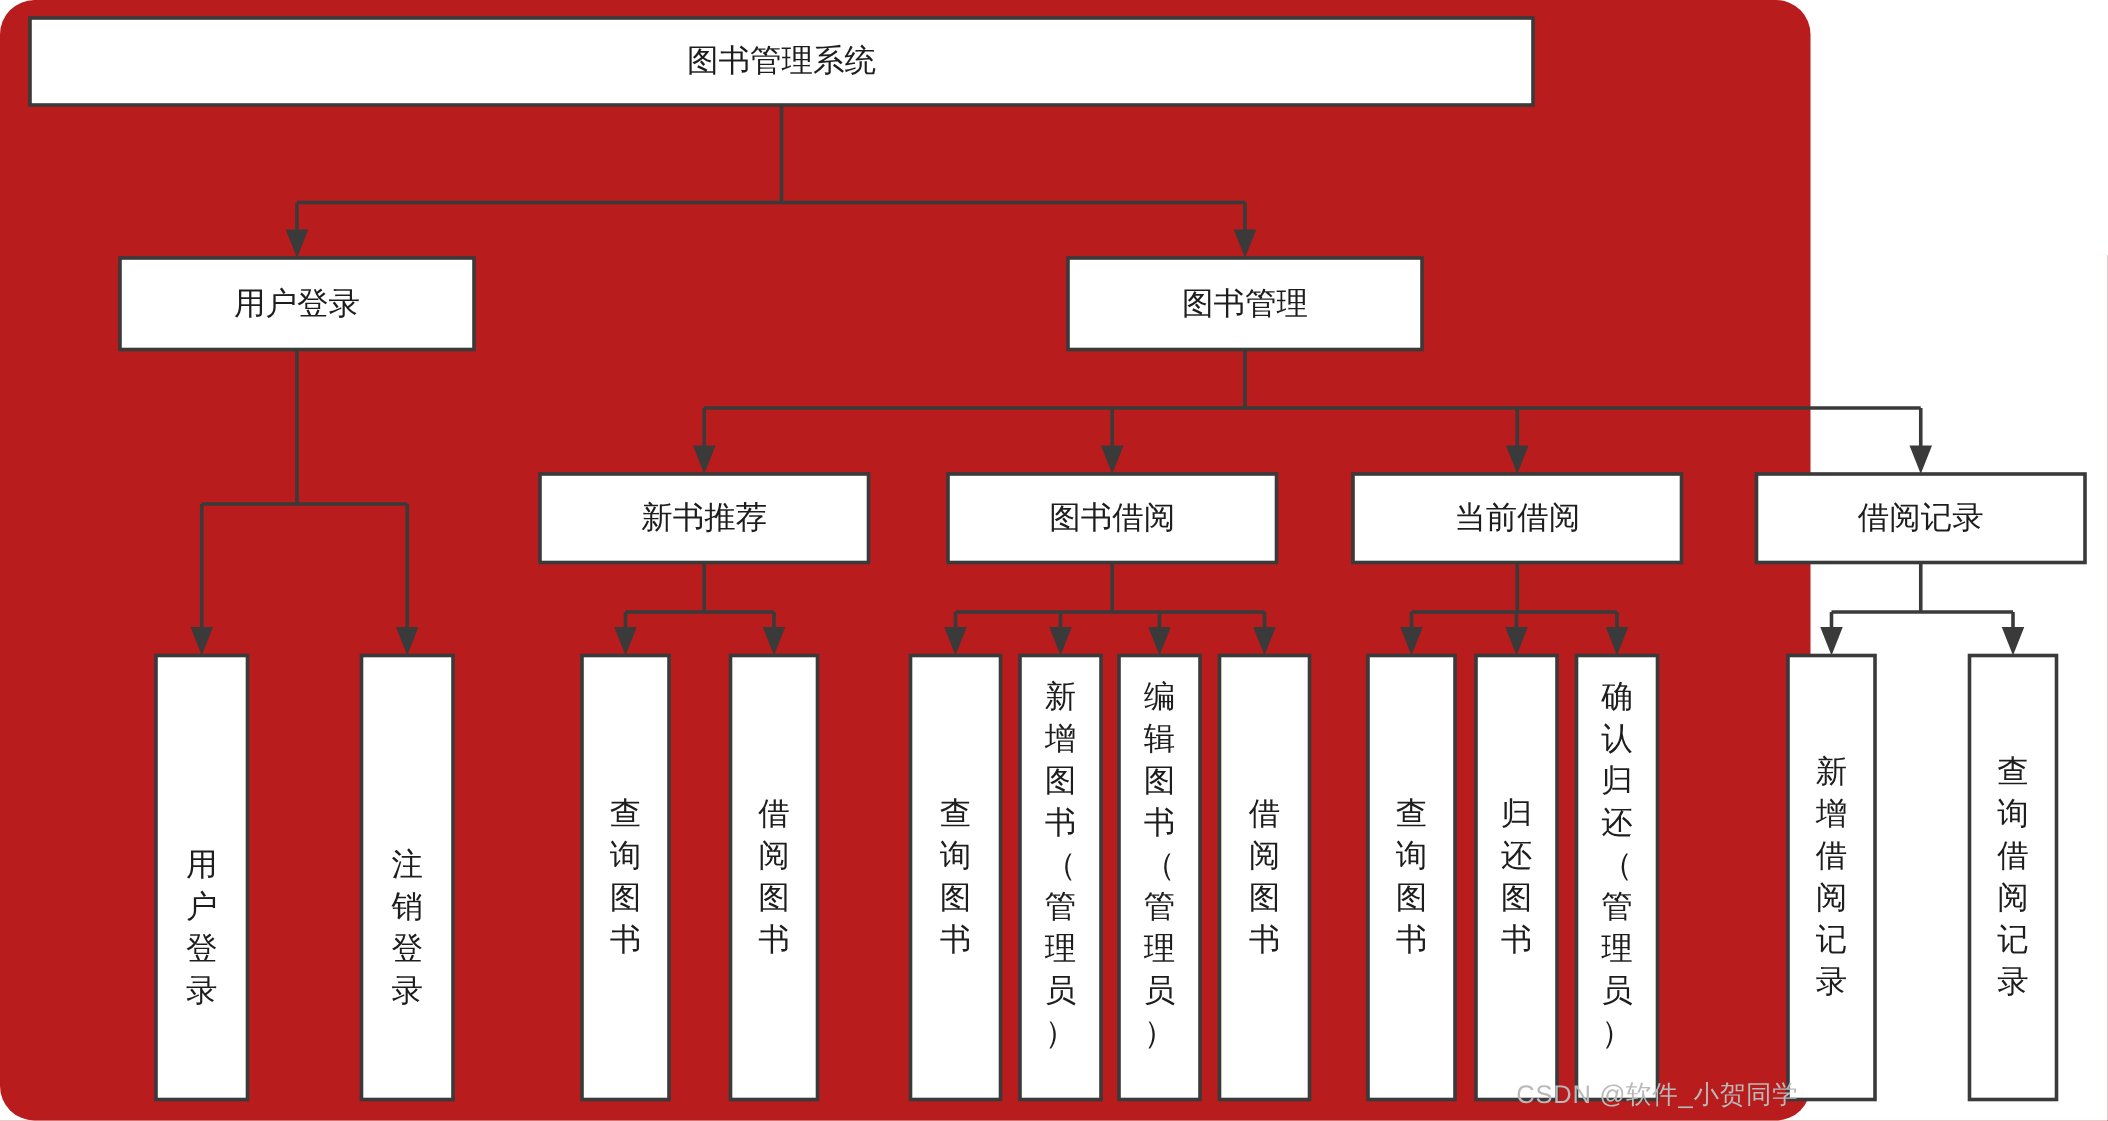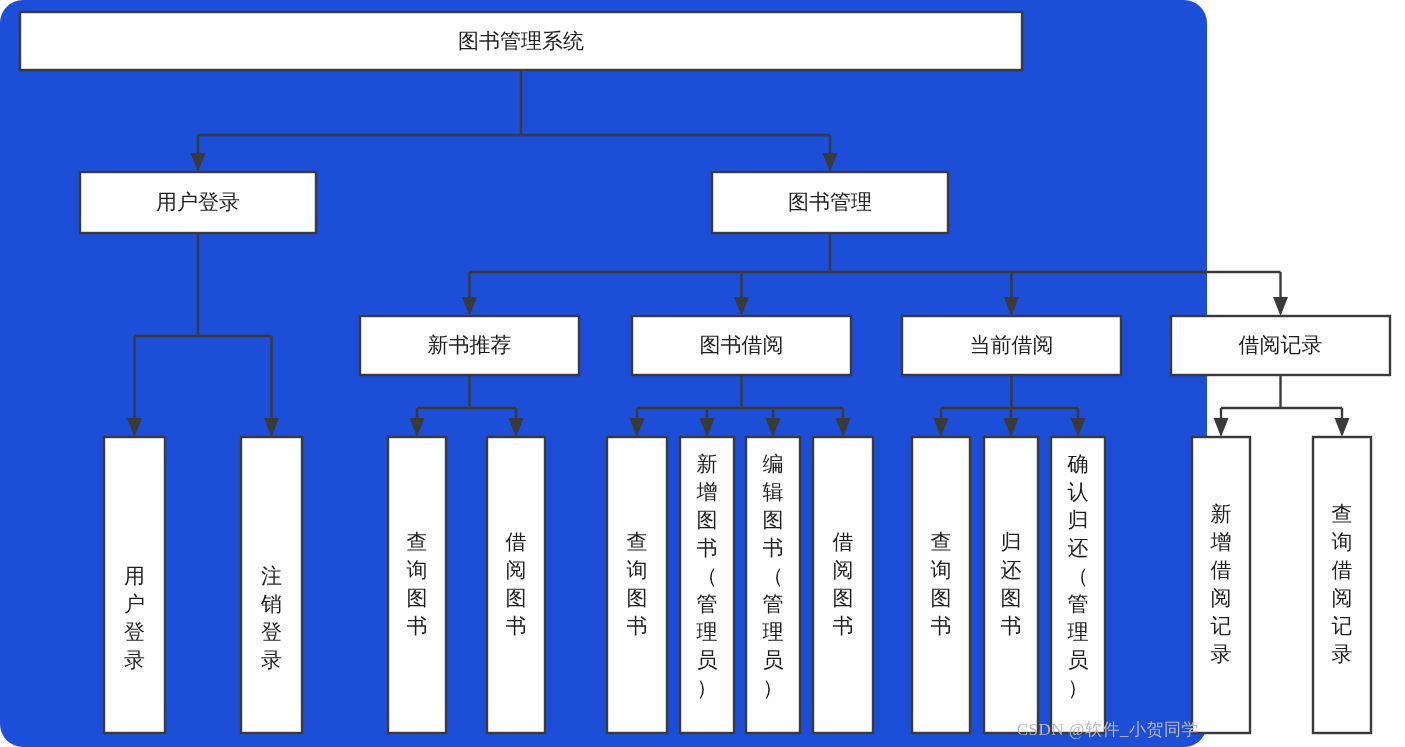--- a/index.html
+++ b/index.html
@@ -11,21 +11,21 @@
   body {
     font-family: "Liberation Sans", "DejaVu Sans", sans-serif;
     width: 1405px;
     height: 747px;
     overflow: hidden;
   }
   #diagram-root {
     position: relative;
     width: 1207px;
     height: 747px;
-    background: #1d4ed8;
+    background: #b91c1c;
     border-radius: 23px;
   }
   svg#diagram-svg {
     position: absolute;
     left: 0;
     top: 0;
     width: 1405px;
     height: 747px;
     display: block;
   }
@@ -54,21 +54,21 @@
   .node-label-v {
     font-family: "Liberation Sans", "DejaVu Sans", sans-serif;
     font-size: 21px;
     fill: #1d1d1d;
     text-anchor: middle;
   }
   .watermark {
     position: absolute;
     right: 8px;
     bottom: 6px;
-    font-family: Liberation Serif, serif;
+    font-family: Liberation Sans, sans-serif;
     font-size: 17px;
     color: #b9b9b9;
     letter-spacing: 0.5px;
     white-space: nowrap;
     user-select: none;
   }
 </style>
 </head>
 <body>
 

